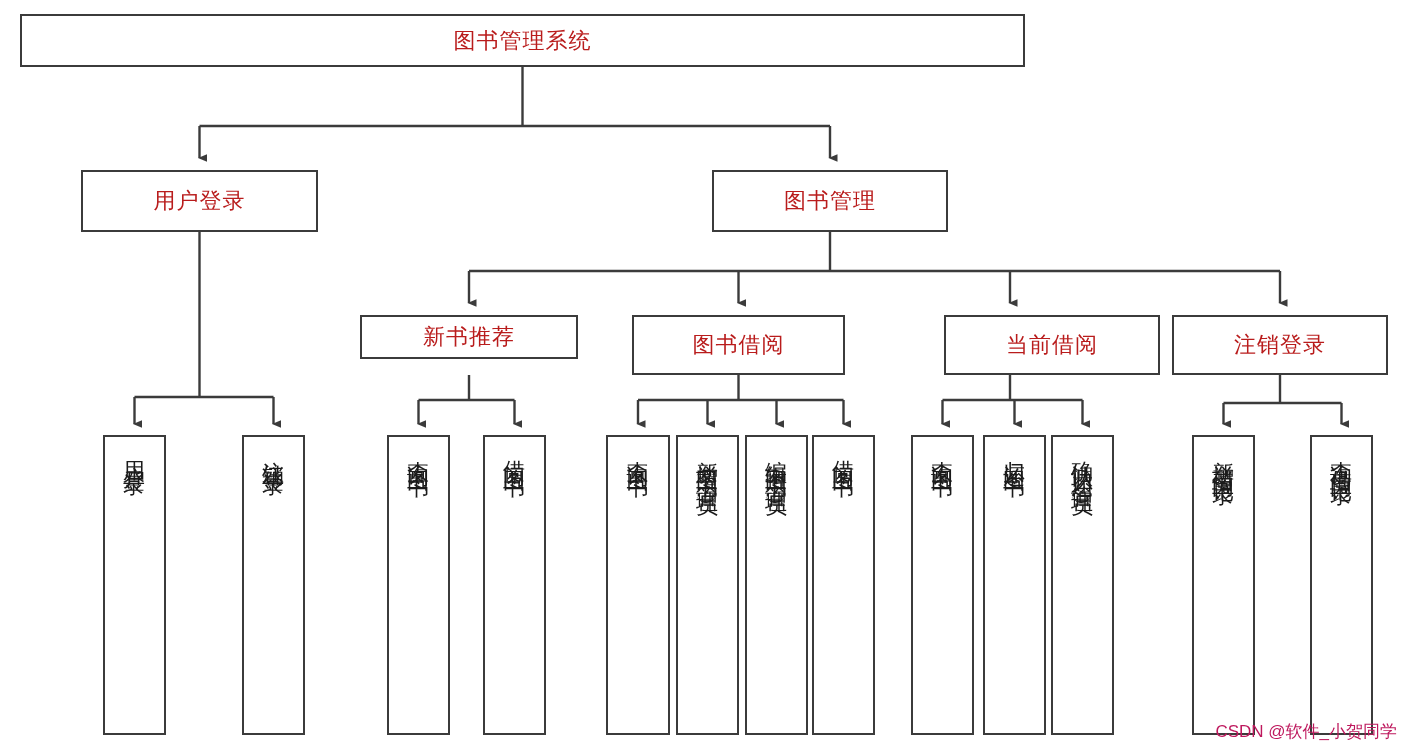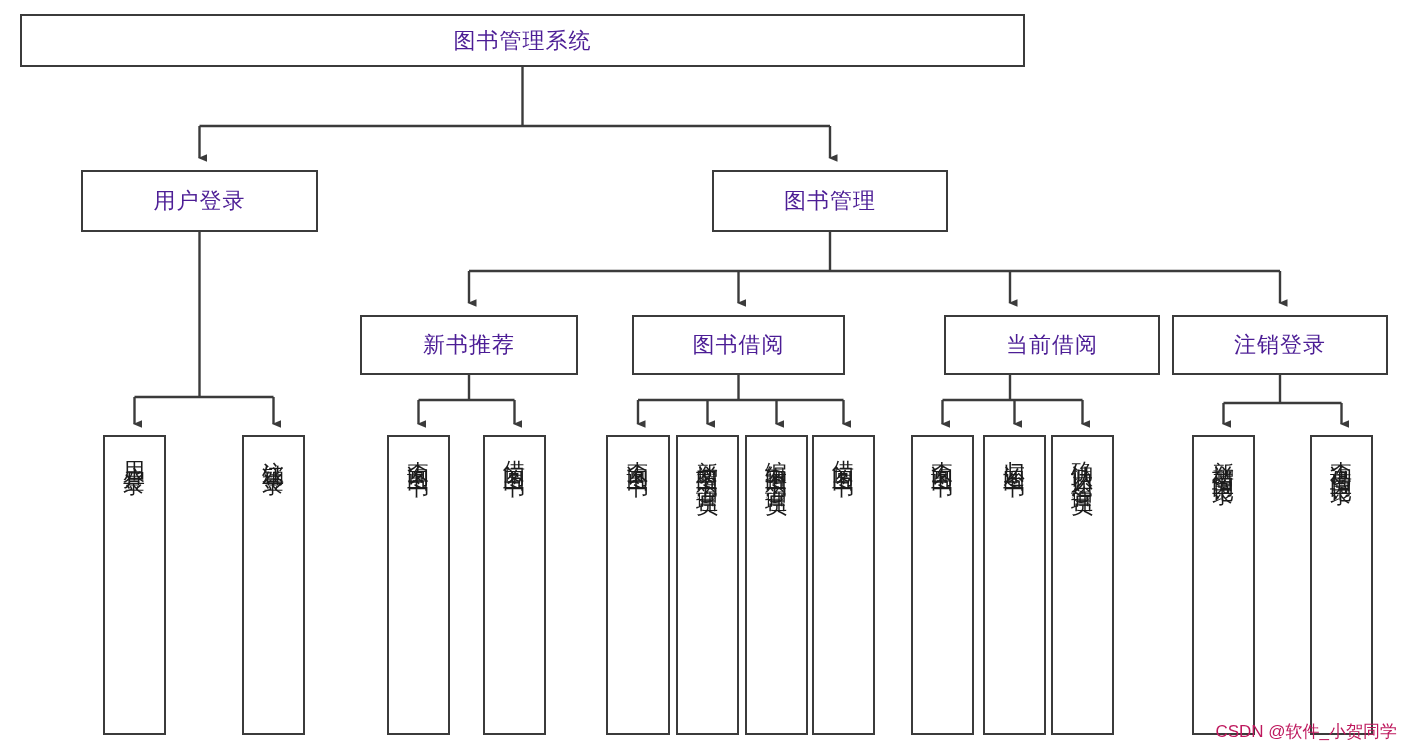--- a/index.html
+++ b/index.html
@@ -63,21 +63,21 @@
   .htext-box {
     position: absolute;
     display: flex;
     align-items: center;
     justify-content: center;
     box-sizing: border-box;
     border: 2.4px solid #3b3b3b;
     background: #ffffff;
     font-family: "Liberation Sans", "DejaVu Sans", sans-serif;
     font-size: 22px;
-    color: #4c1d95;
+    color: #b91c1c;
     letter-spacing: 1px;
   }
 </style>
 </head>
 <body>
 
 <div id="diagram-root">
 
   <svg id="flowchart" viewBox="0 0 1405 747">
     <defs>
@@ -146,21 +146,21 @@
   </div>
 
   <div class="htext-box" style="left:81px; top:170px; width:237px; height:62px;">
     <span>用户登录</span>
   </div>
 
   <div class="htext-box" style="left:712px; top:170px; width:236px; height:62px;">
     <span>图书管理</span>
   </div>
 
-  <div class="htext-box" style="left:360px; top:315px; width:218px; height:60px;">
+  <div class="htext-box" style="left:360px; top:315px; width:218px; height:44px;">
     <span>新书推荐</span>
   </div>
 
   <div class="htext-box" style="left:632px; top:315px; width:213px; height:60px;">
     <span>图书借阅</span>
   </div>
 
   <div class="htext-box" style="left:902px; top:315px; width:216px; height:60px;margin-left:42px;">
     <span>当前借阅</span>
   </div>

